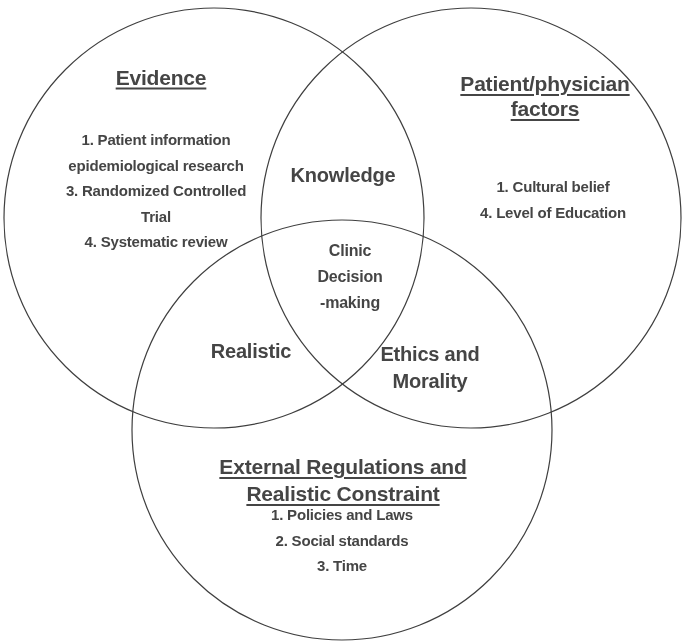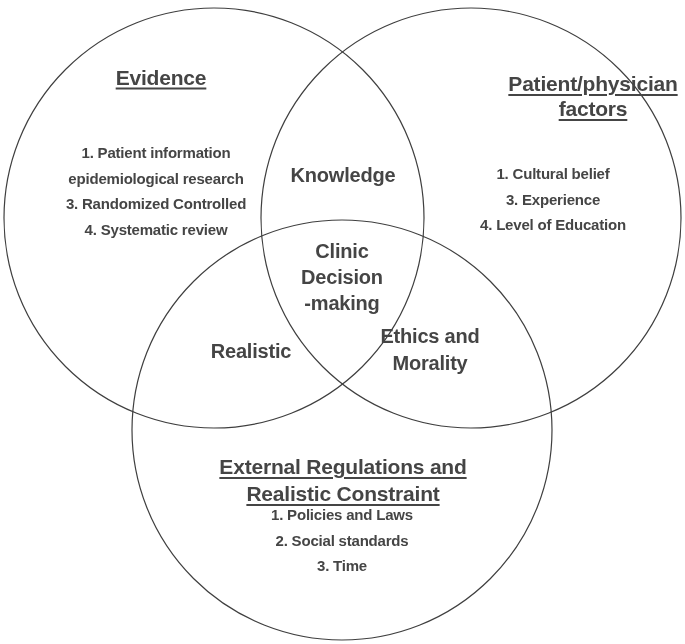--- a/index.html
+++ b/index.html
@@ -42,68 +42,69 @@
   }
   .list {
     font-size: 15px;
     line-height: 25.5px;
   }
   .overlap {
     font-size: 20px;
     line-height: 27px;
   }
   .center-label {
-    font-size: 20px;
+    font-size: 16px;
     line-height: 26px;
+    margin-left: 8px;
   }
 </style>
 </head>
 <body>
 
 <div class="canvas">
 
   <svg class="circles-svg" width="685" height="644" viewBox="0 0 685 644">
     <circle cx="214" cy="218" r="210" fill="none" stroke="#3f3f3f" stroke-width="1.2"></circle>
     <circle cx="471" cy="218" r="210" fill="none" stroke="#3f3f3f" stroke-width="1.2"></circle>
     <circle cx="342" cy="430" r="210" fill="none" stroke="#3f3f3f" stroke-width="1.2"></circle>
   </svg>
 
   <div class="txt title" style="left:161px; top:77px;">Evidence</div>
   <div class="txt list" style="left:156px; top:191px;">
     <div>1. Patient information</div>
     <div>epidemiological research</div>
     <div>3. Randomized Controlled</div>
+    <div>Trial</div>
     <div>4. Systematic review</div>
   </div>
 
-  <div class="txt title title-2line" style="left:545px; top:96px;margin-left:48px;">
+  <div class="txt title title-2line" style="left:545px; top:96px;">
     <div>Patient/physician</div>
     <div>factors</div>
   </div>
   <div class="txt list" style="left:553px; top:199px;">
     <div>1. Cultural belief</div>
-    <div>3. Experience</div>
     <div>4. Level of Education</div>
   </div>
 
   <div class="txt title" style="left:343px; top:440px;margin-top:40px;">
     <div>External Regulations and</div>
     <div>Realistic Constraint</div>
   </div>
   <div class="txt list" style="left:342px; top:540px;text-align:center;">
     <div>1. Policies and Laws</div>
     <div>2. Social standards</div>
     <div>3. Time</div>
   </div>
 
   <div class="txt overlap" style="left:343px; top:175px;">Knowledge</div>
 
   <div class="txt overlap" style="left:251px; top:351px;">Realistic</div>
 
-  <div class="txt overlap" style="left:430px; top:350px;">
+  <div class="txt overlap" style="left:430px; top:368px;">
     <div>Ethics and</div>
     <div>Morality</div>
   </div>
 
   <div class="txt center-label" style="left:342px; top:277px;">
     <div>Clinic</div>
     <div>Decision</div>
     <div>-making</div>
   </div>
 

